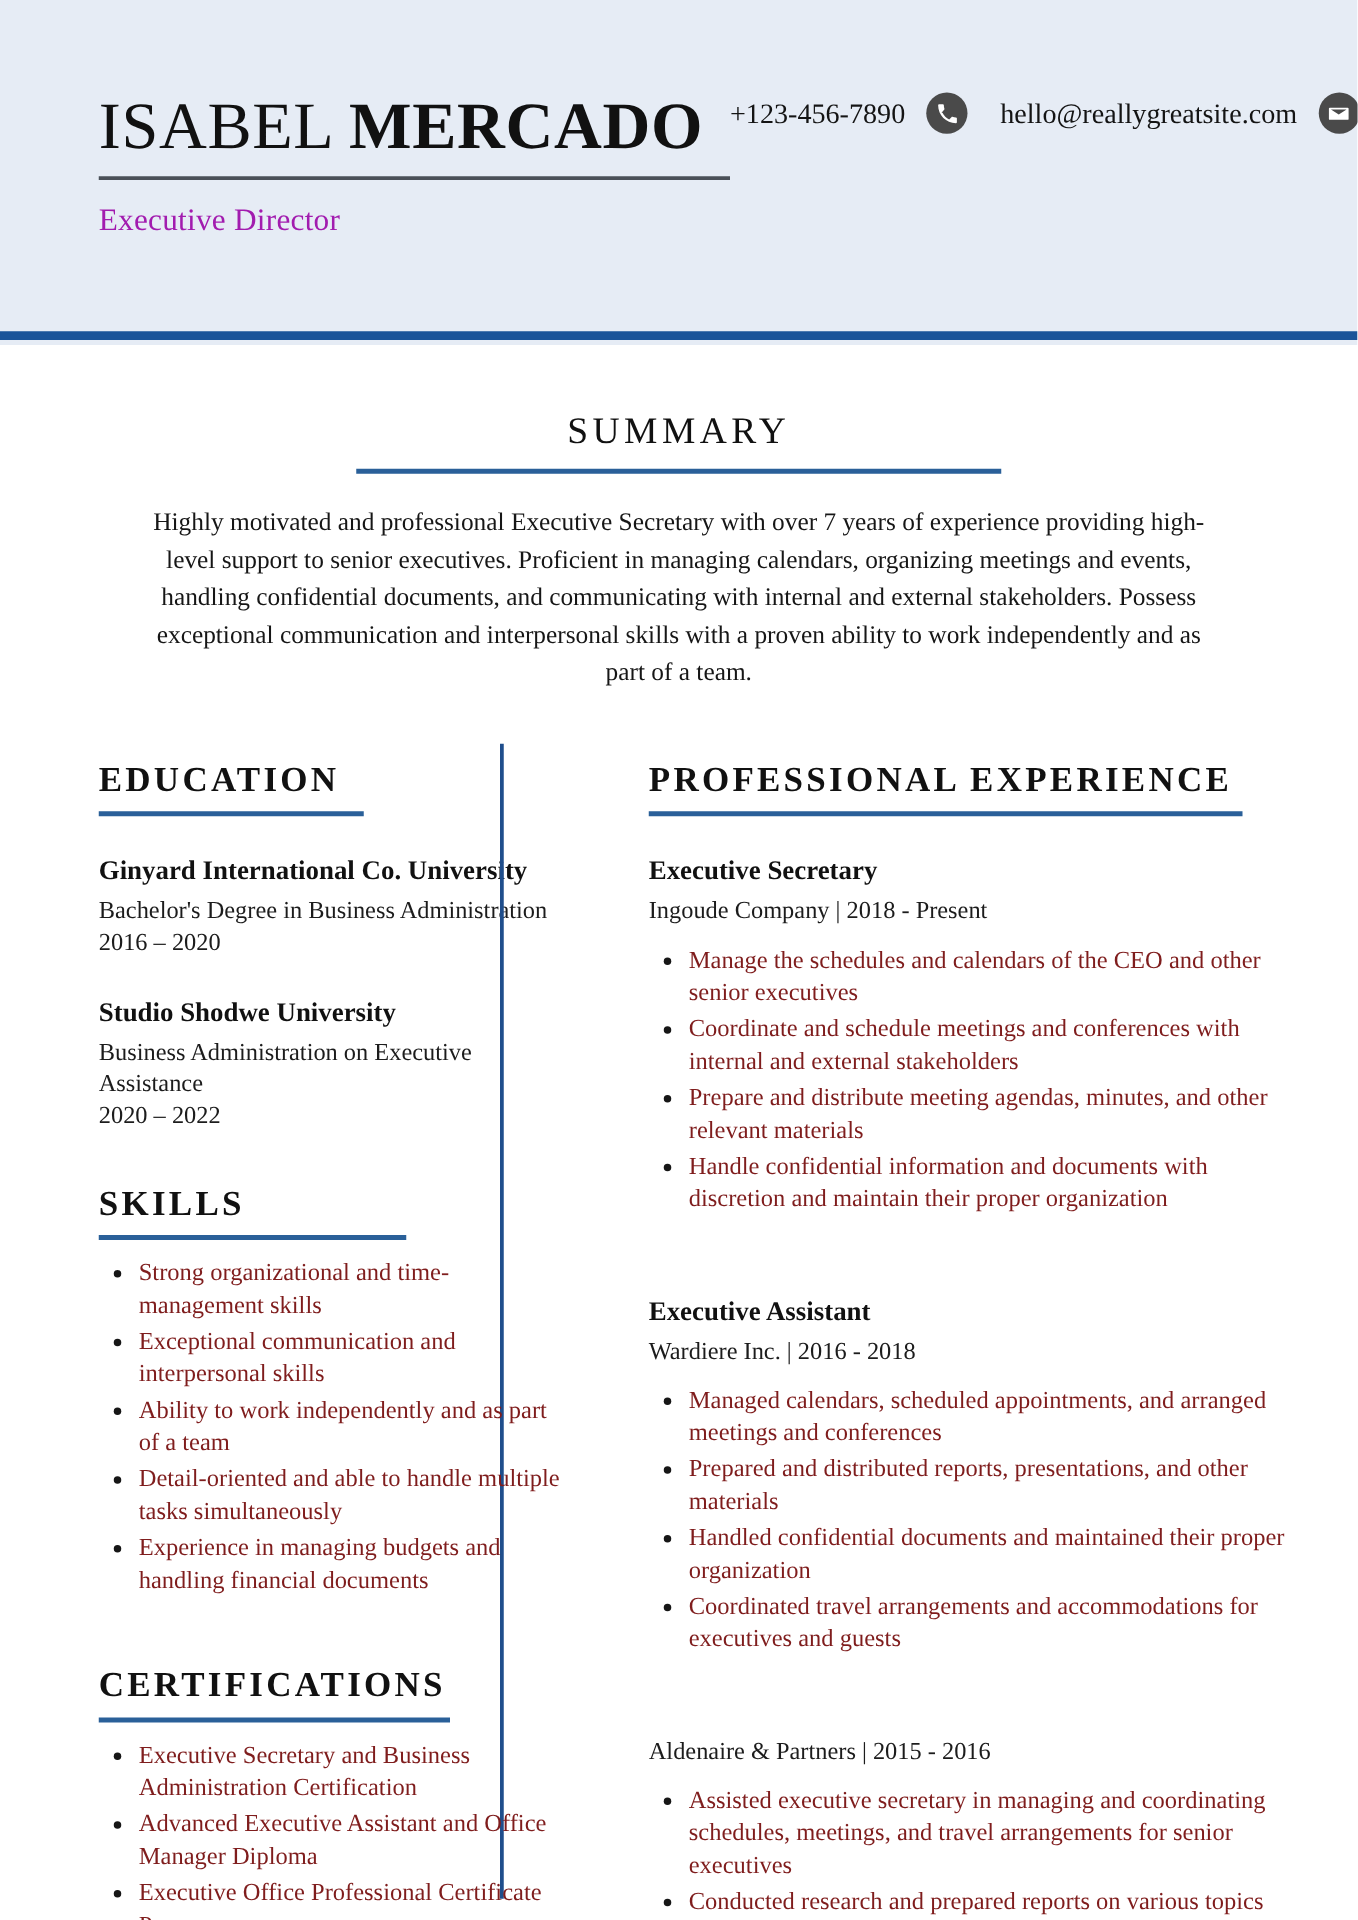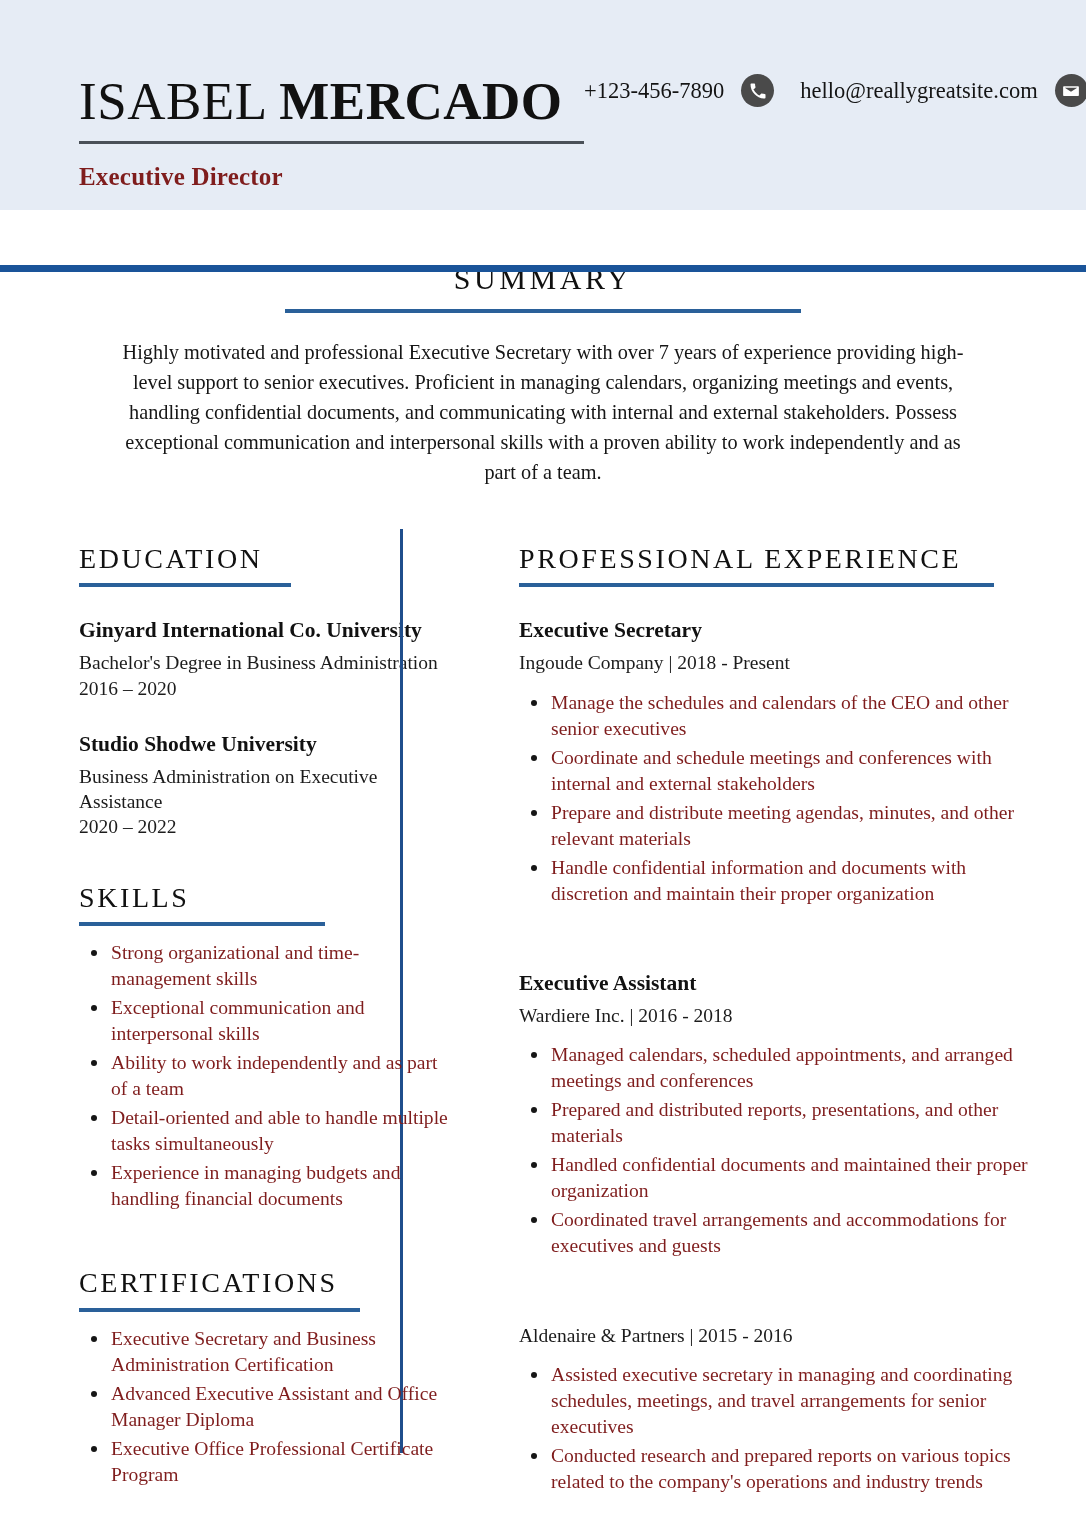--- a/index.html
+++ b/index.html
@@ -13,21 +13,21 @@
   body {
     font-family: "Liberation Serif", "DejaVu Serif", serif;
     color: #1a1a1a;
     position: relative;
     overflow: hidden;
   }
 
   
   .header {
     background: #e6ecf5;
-    height: 210px;
+    height: 276px;
     padding: 0 66px 0 79px;
     display: flex;
     align-items: flex-start;
     justify-content: space-between;
     position: relative;
   }
   .header-bottom-rule {
     position: absolute;
     left: 0; right: 0; top: 265px;
     height: 7px;
@@ -49,22 +49,22 @@
   .name-rule {
     margin-top: 13px;
     width: 505px;
     height: 3px;
     background: #4a5058;
   }
 
   .job-title {
     margin-top: 19px;
     font-size: 25px;
-    font-weight: 700;
-    color: #7f1d1d;
+    font-weight: 400;
+    color: #a21caf;
     letter-spacing: 0.2px;
   }
 
   .contacts {
     padding-top: 74px;
     display: flex;
     flex-direction: row;
     gap: 26px;
   }
   .contact-row {
@@ -136,21 +136,21 @@
     width: 3px;
     height: 924px;
     background: #1f4e8c;
   }
 
   .section { margin-bottom: 0; }
 
   .section-heading {
     font-size: 28px;
     letter-spacing: 2.6px;
-    font-weight: 400;
+    font-weight: 700;
     color: #111111;
     line-height: 1.15;
     white-space: nowrap;
   }
   .section-rule {
     height: 4px;
     background: #2a6099;
     margin-top: 8px;
   }
   .rule-education      { width: 212px; }

